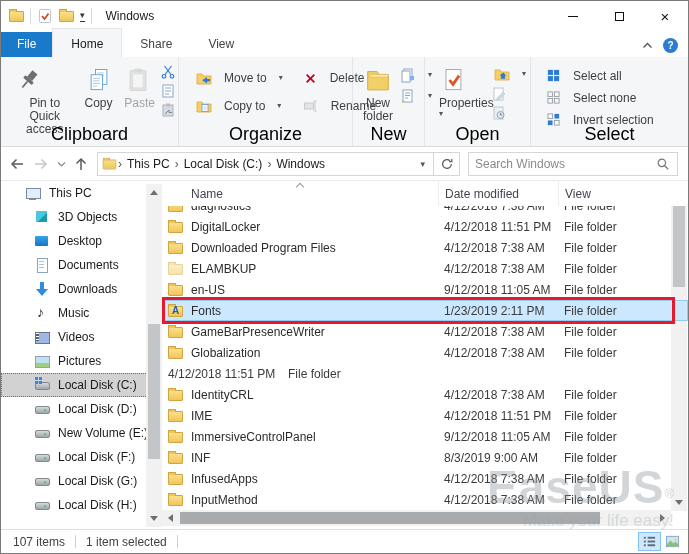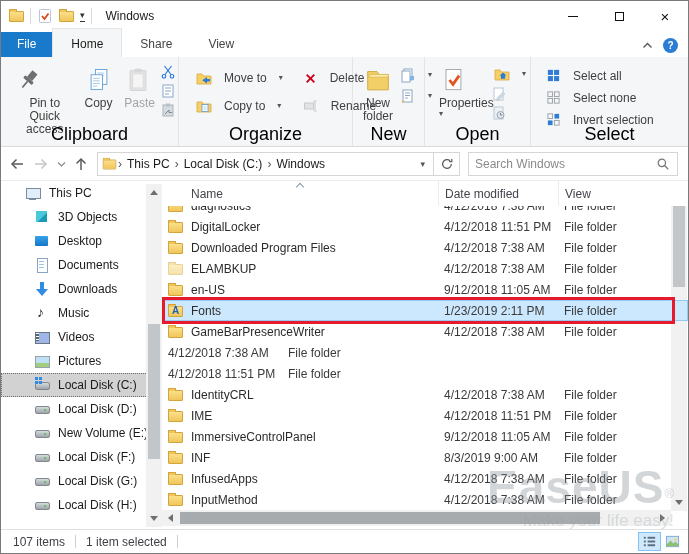--- a/index.html
+++ b/index.html
@@ -603,20 +603,24 @@
       <div class="frow">
         <div class="cell-name">
           <span class="ficon fi-folder"></span>
           <span class="fname">GameBarPresenceWriter</span>
         </div>
         <div class="cell-date">4/12/2018 7:38 AM</div>
         <div class="cell-type">File folder</div>
       </div>
 
       <div class="frow">
+        <div class="cell-name">
+          <span class="ficon fi-folder"></span>
+          <span class="fname">Globalization</span>
+        </div>
         <div class="cell-date">4/12/2018 7:38 AM</div>
         <div class="cell-type">File folder</div>
       </div>
 
       <div class="frow">
         <div class="cell-date">4/12/2018 11:51 PM</div>
         <div class="cell-type">File folder</div>
       </div>
 
       <div class="frow">

